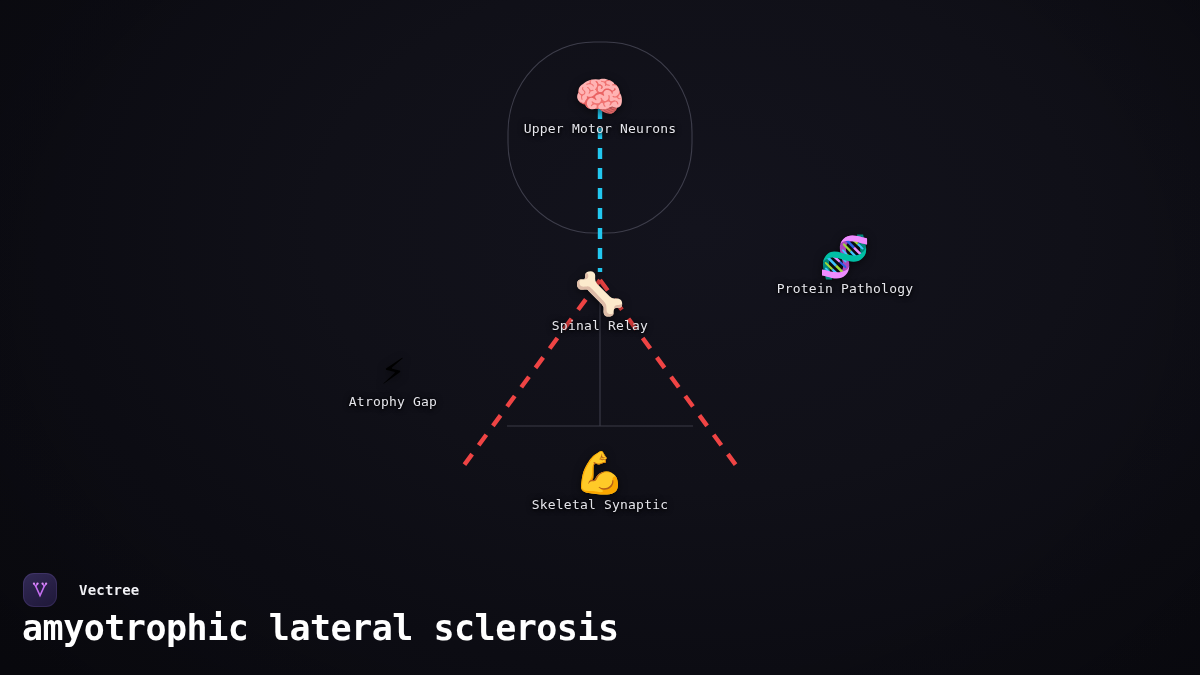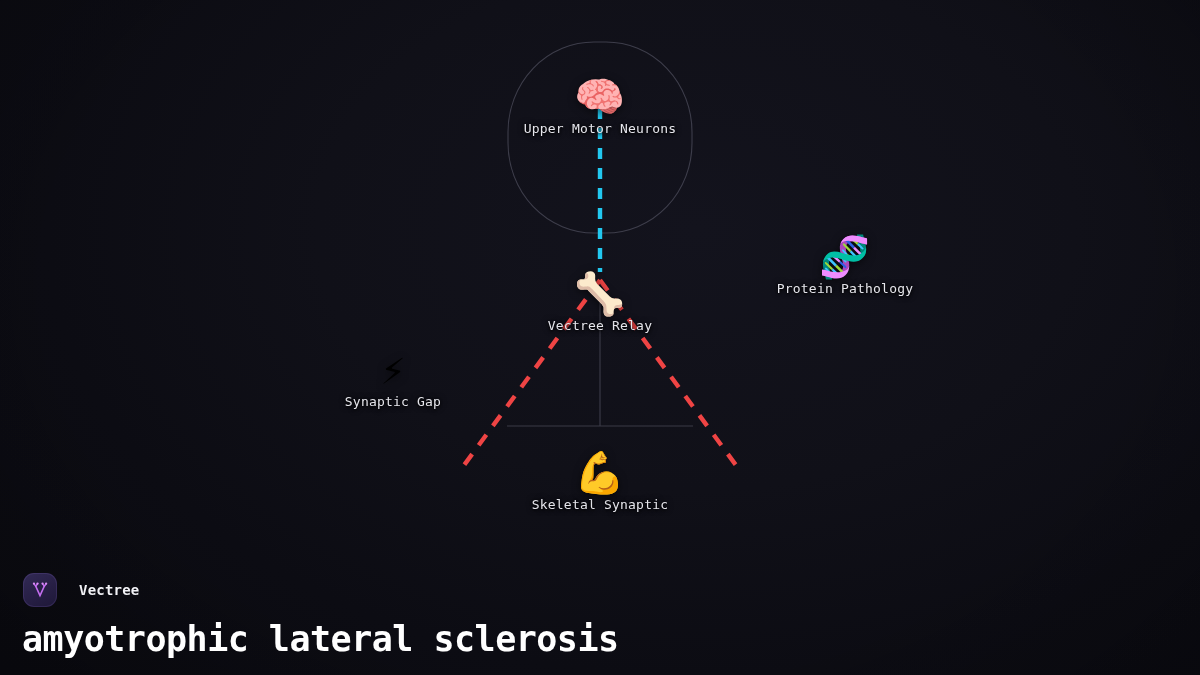--- a/index.html
+++ b/index.html
@@ -102,21 +102,20 @@
   }
   #pagetitle {
     position: absolute;
     left: 22px;
     top: 48px;
     font-size: 35px;
     font-weight: bold;
     color: #ffffff;
     letter-spacing: -0.5px;
     white-space: nowrap;
-    margin-top: 11px;
   }
   #pageurl {
     position: absolute;
     right: 24px;
     top: 63px;
     font-size: 12.5px;
     color: #6f6f80;
     letter-spacing: 0.2px;
     white-space: nowrap;
   }
@@ -141,31 +140,31 @@
       <line id="edge-spinal-relay-to-lower-right" x1="600" y1="280" x2="741" y2="472" stroke="#ef4444" stroke-width="4.4" stroke-dasharray="13 11" stroke-linecap="butt"></line>
     </svg>
 
     <div class="node" style="left:600px; top:106px;">
       <span class="emoji">🧠</span>
       <span class="nlabel">Upper Motor Neurons</span>
     </div>
 
     <div class="node" style="left:600px; top:303px;">
       <span class="emoji">🦴</span>
-      <span class="nlabel">Vectree Relay</span>
+      <span class="nlabel">Spinal Relay</span>
     </div>
 
     <div class="node" style="left:600px; top:482px;">
       <span class="emoji">💪</span>
       <span class="nlabel">Skeletal Synaptic</span>
     </div>
 
     <div class="node" style="left:393px; top:379px;">
       <span class="emoji">⚡</span>
-      <span class="nlabel">Synaptic Gap</span>
+      <span class="nlabel">Atrophy Gap</span>
     </div>
 
     <div class="node" style="left:845px; top:266px;">
       <span class="emoji">🧬</span>
       <span class="nlabel">Protein Pathology</span>
     </div>
 
   </div>
 
   <div id="footer">

